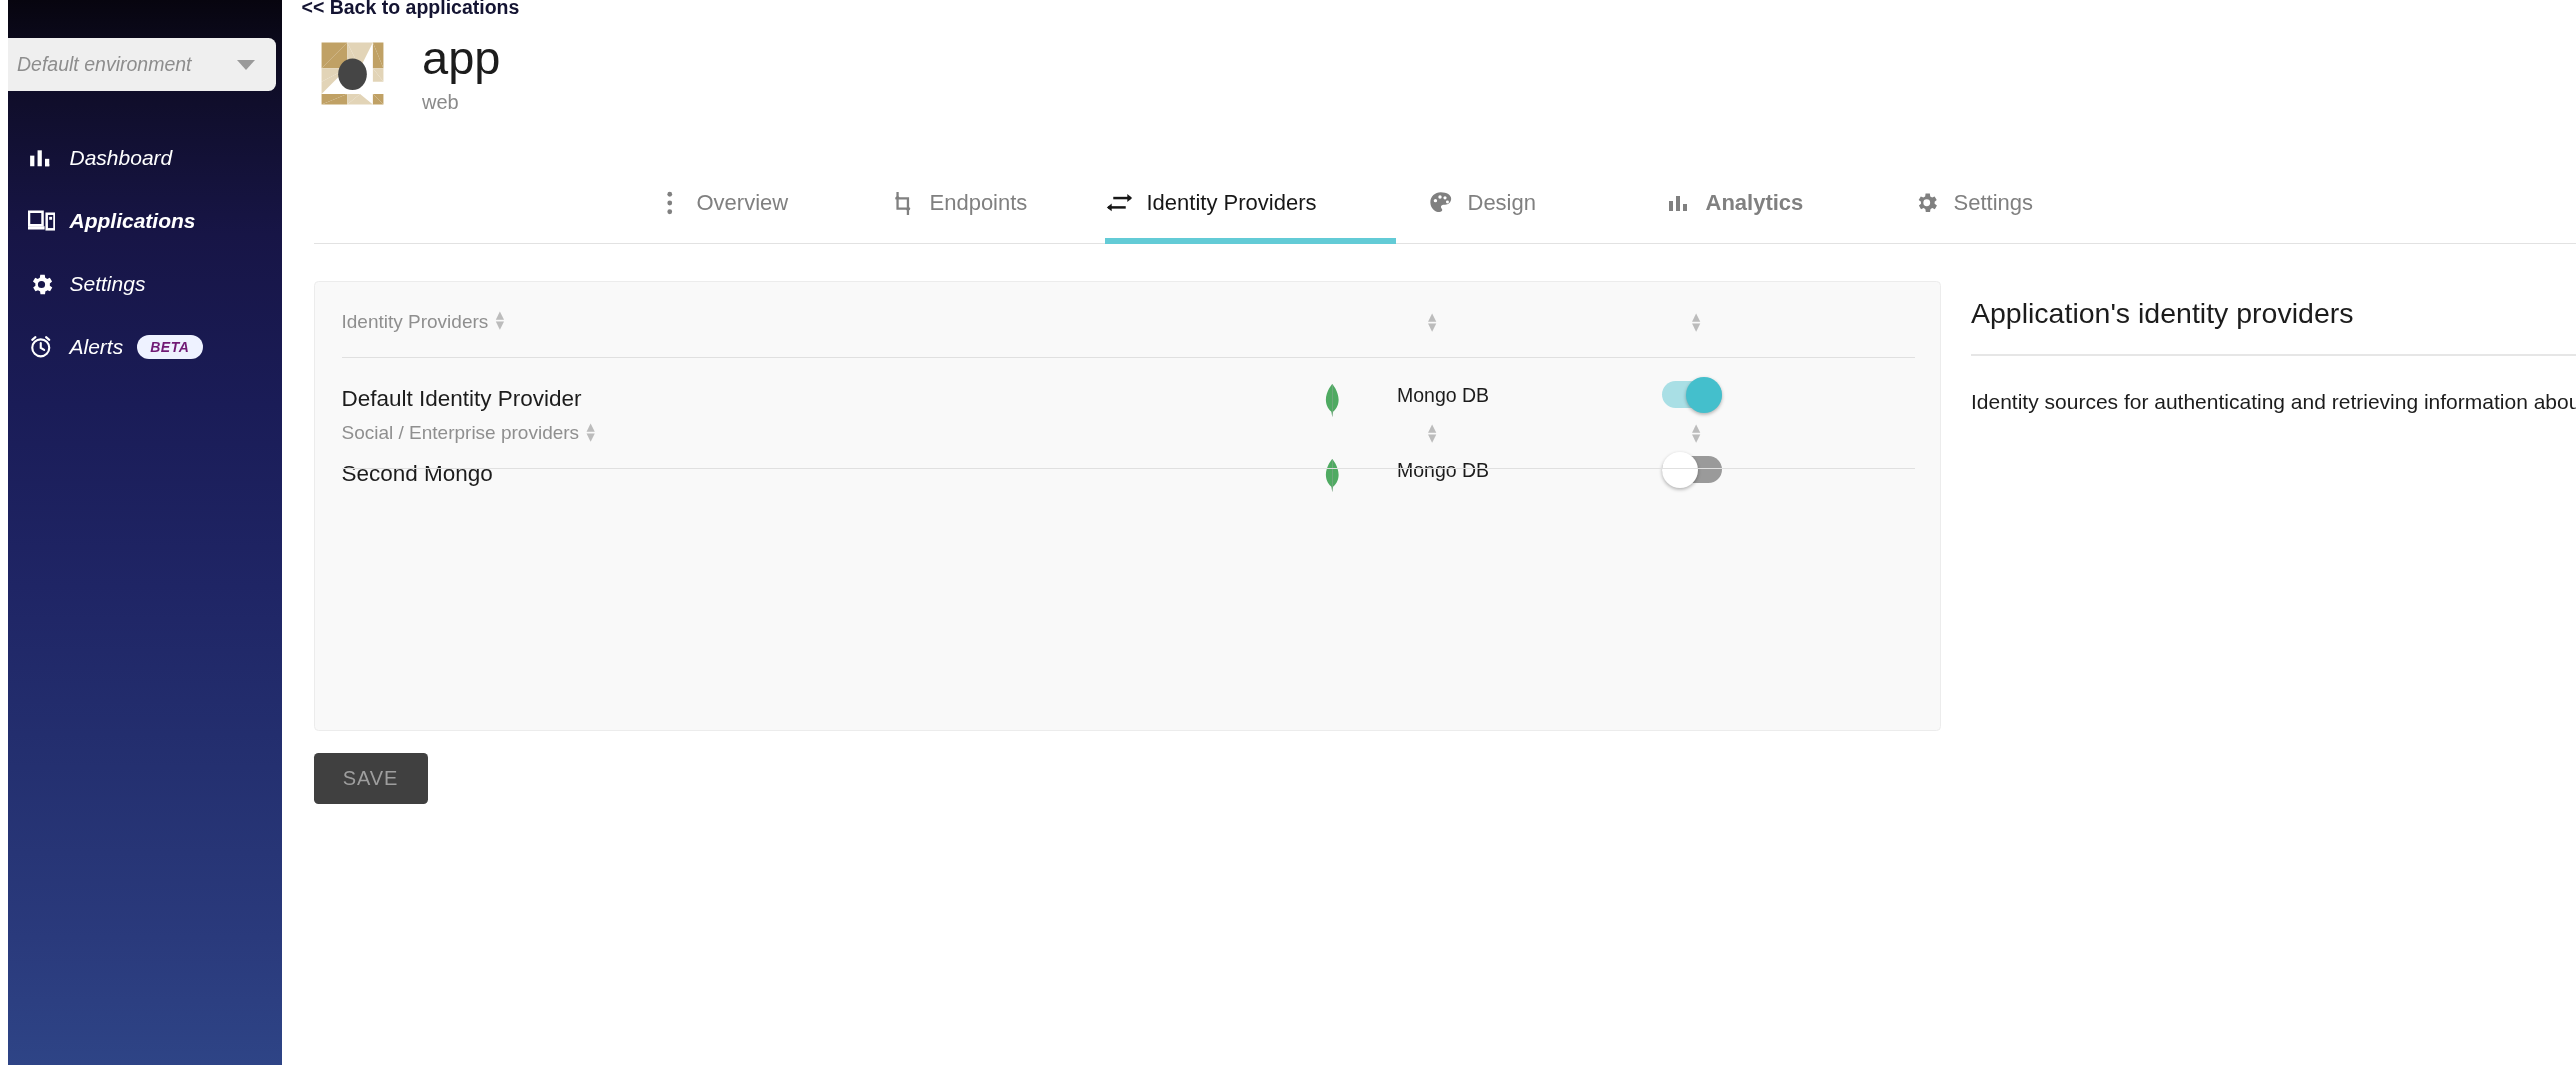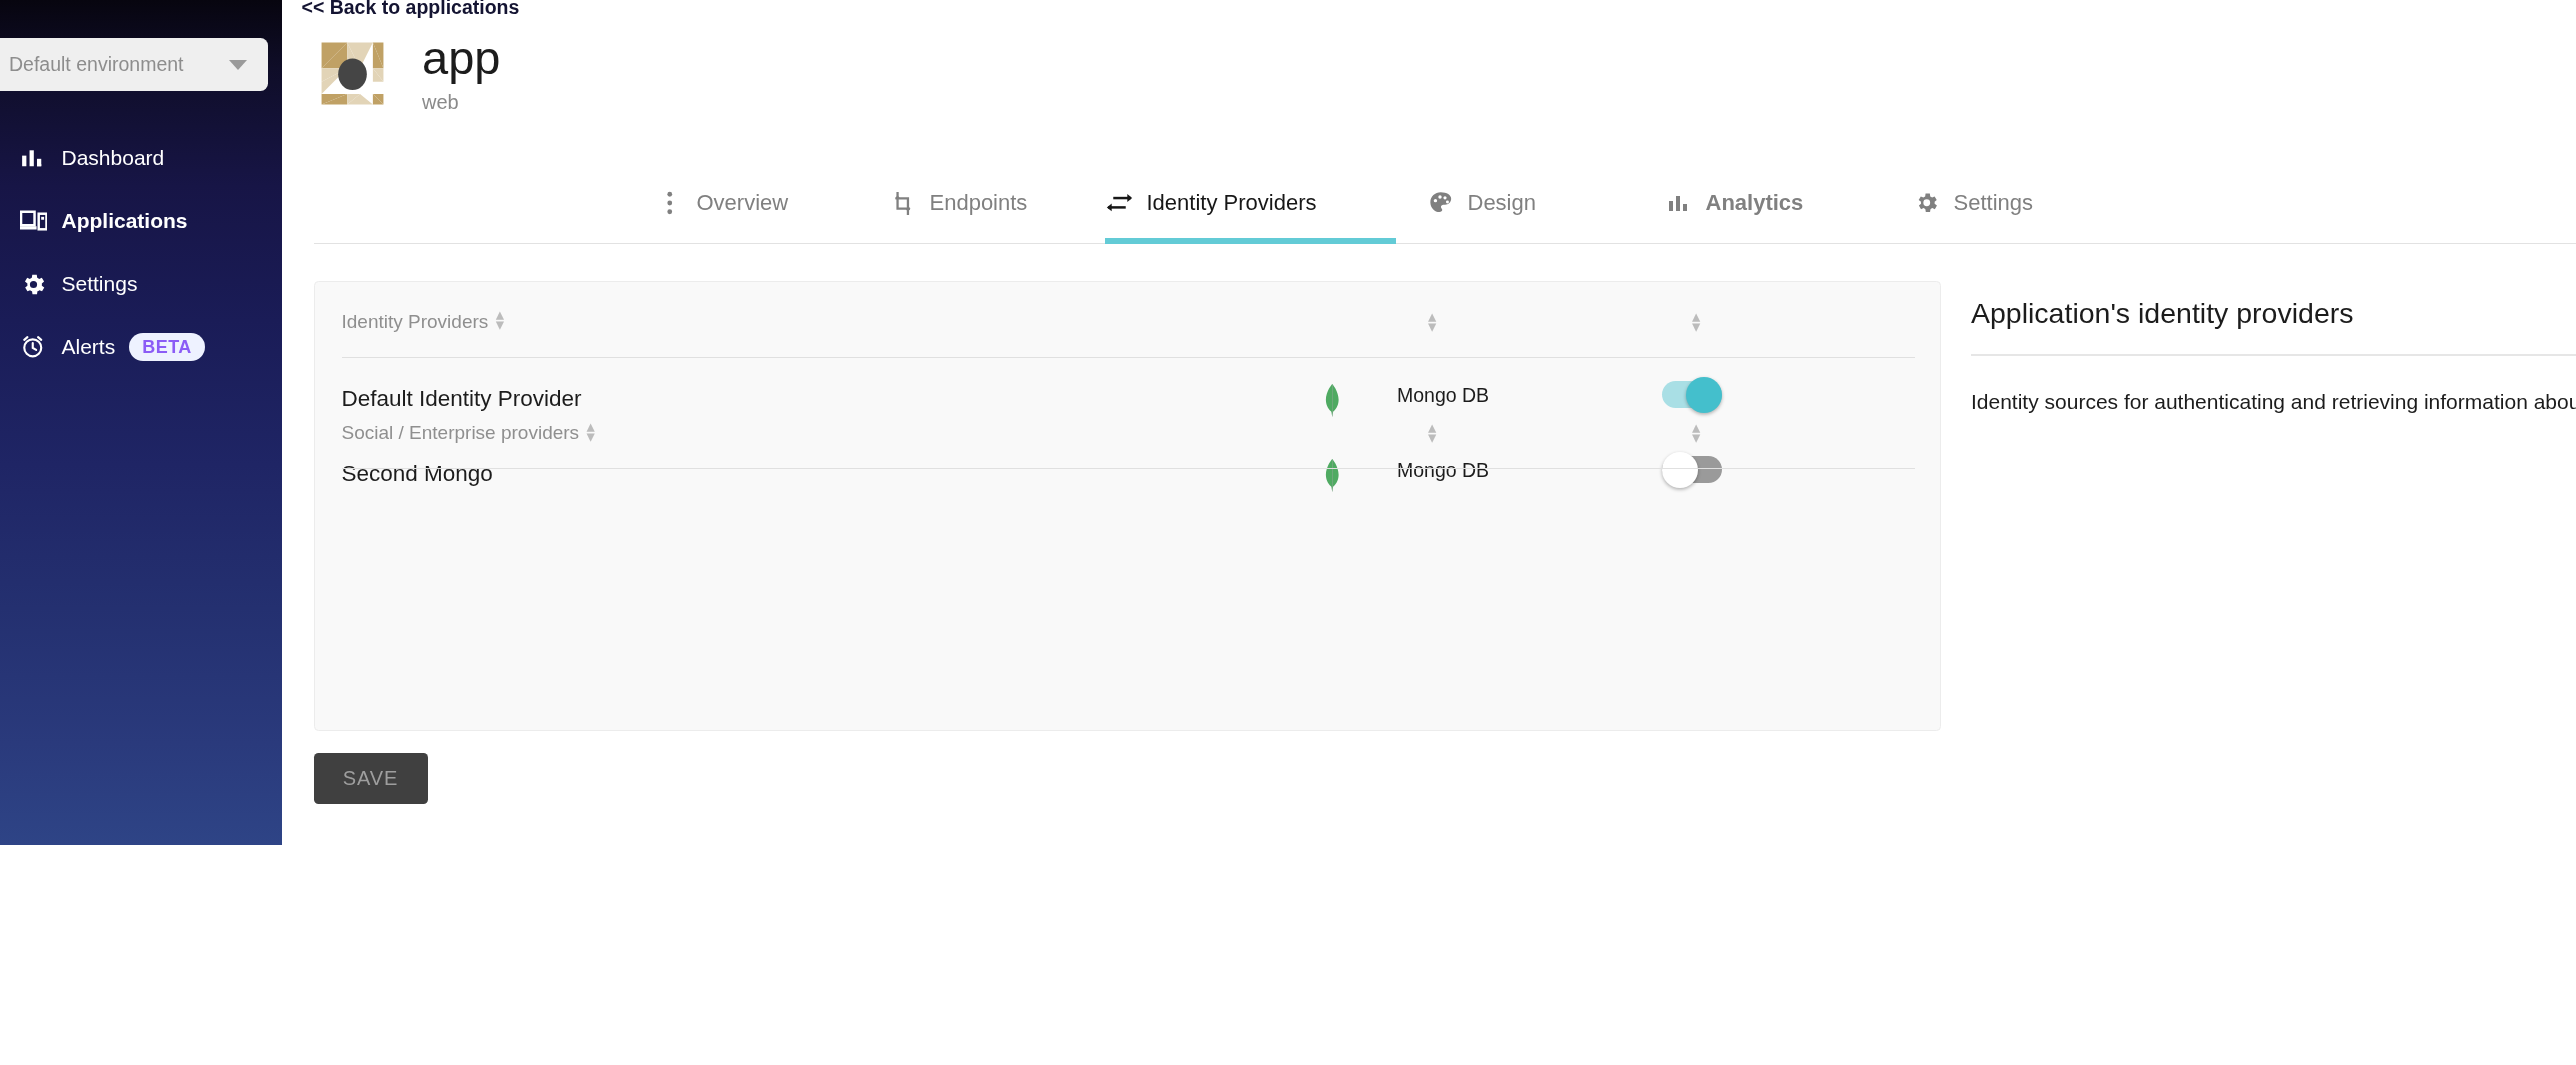--- a/index.html
+++ b/index.html
@@ -7,32 +7,33 @@
     width: 2576px;
     height: 1065px;
     overflow: hidden;
     background: #ffffff;
     font-family: "Liberation Sans", sans-serif;
   }
 
   
   #sidebar {
     position: absolute;
-    left: 0; top: 0;
-    width: 282px; height: 845px;
+    left: 8px; top: 0;
+    width: 282px; height: 1065px;
     background: linear-gradient(180deg,
        #07050f 0%,
        #0f0d28 8%,
        #171546 22%,
        #1a1c57 38%,
        #1f2565 55%,
        #243070 72%,
        #2a3a7c 88%,
        #2e4486 100%);
     overflow: hidden;
+    font-style: italic;
   }
   #env-select {
     position: absolute;
     left: -7.5px; top: 38px;
     width: 275px; height: 53px;
     background: #efefef;
     border-radius: 7.5px;
     display: flex;
     align-items: center;
     padding: 0 16.5px 0 16.5px;
@@ -70,22 +71,22 @@
     white-space: nowrap;
   }
   .nav-item.active .nav-text { font-weight: bold; }
   #nav-dashboard   { top: 140px; }
   #nav-applications{ top: 203px; }
   #nav-settings    { top: 266px; }
   #nav-alerts      { top: 329px; }
   .beta-pill {
     margin-left: 13.5px;
     background: #eef2ff;
-    color: #8b5cf6;
-    font-size: 18px;
+    color: #701a75;
+    font-size: 14px;
     font-weight: bold;
     letter-spacing: 0.5px;
     border-radius: 15px;
     padding: 4.5px 13.5px 5.3px 13.5px;
     line-height: 1;
   }
 
   
   #main {
     position: absolute;

